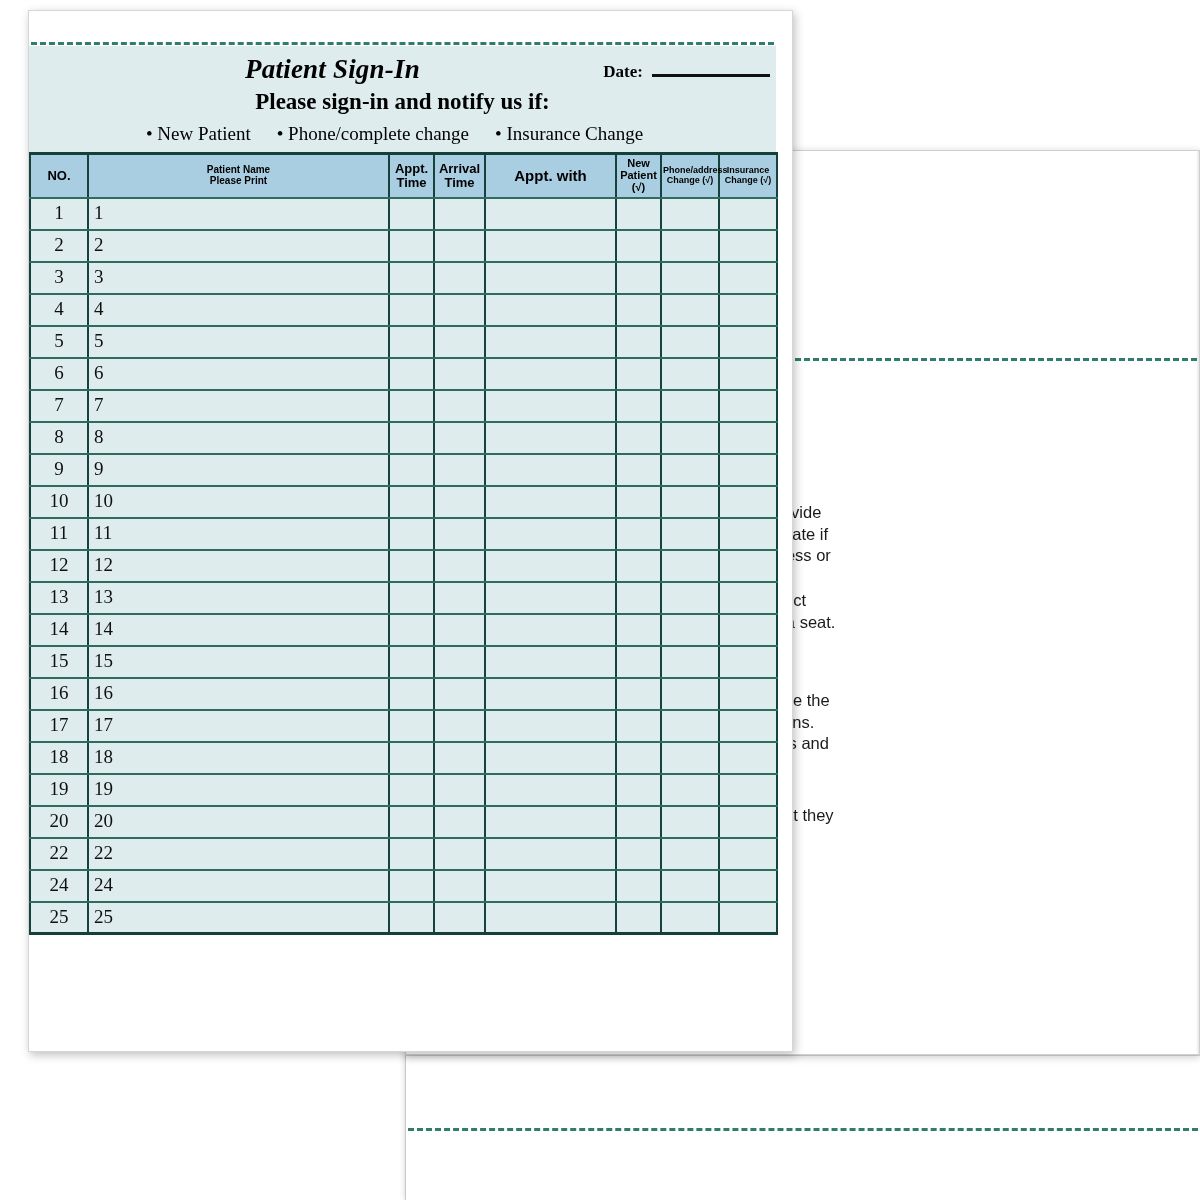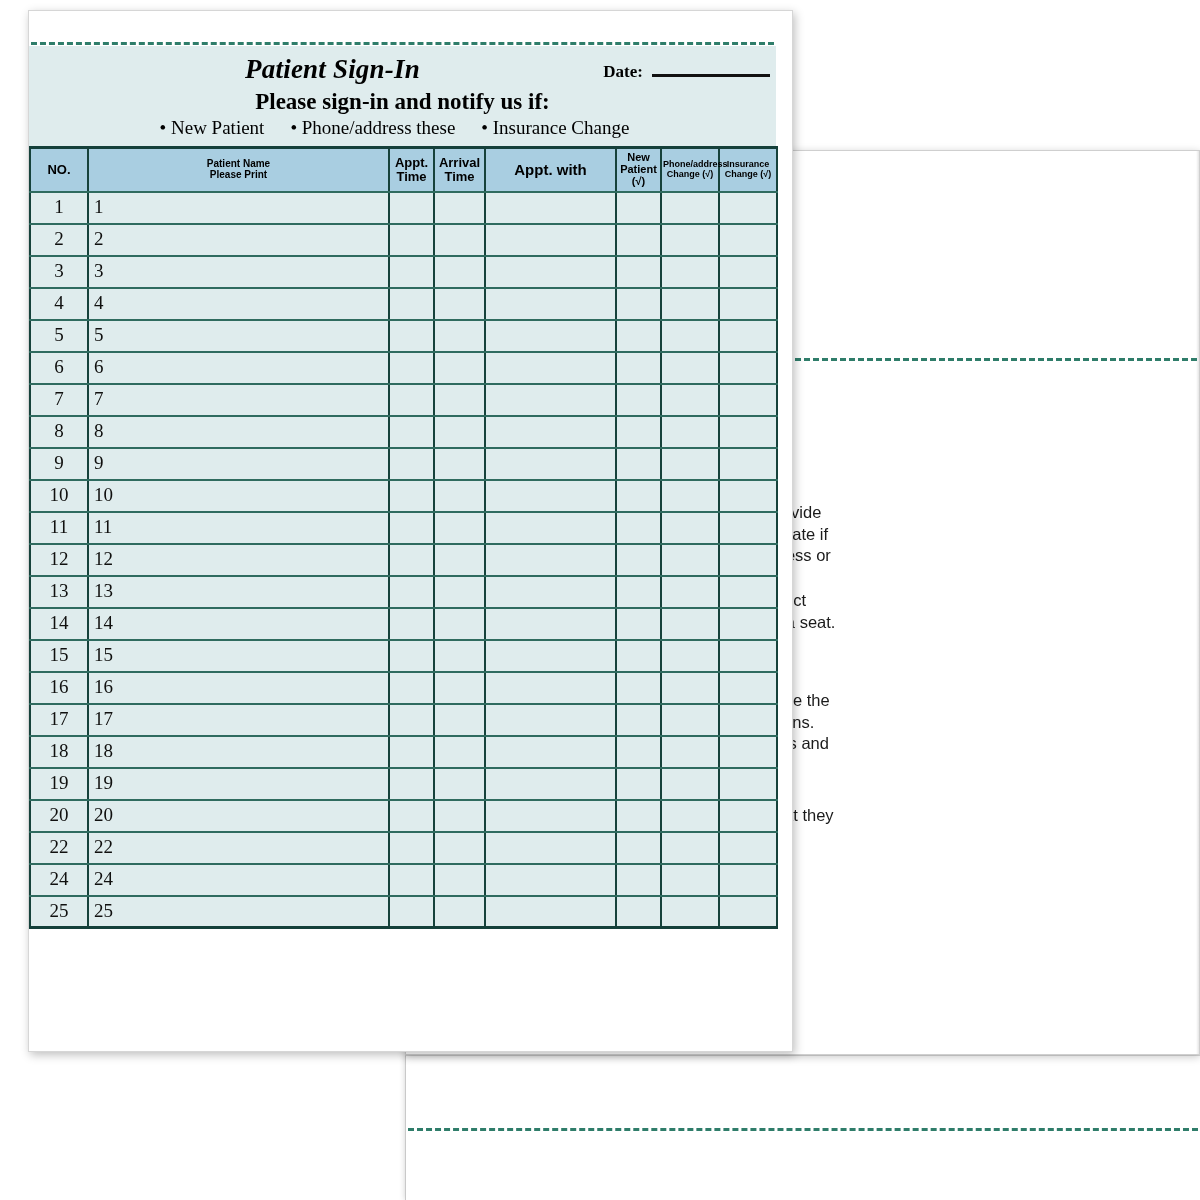--- a/index.html
+++ b/index.html
@@ -64,21 +64,21 @@
     padding-right:140px;
   }
   #date-block {
     position:absolute; right:6px; top:10px;
     font-size:17px; display:flex; align-items:baseline; gap:8px;
   }
   #date-label { font-weight:600; }
   #date-rule { display:inline-block; width:118px; border-bottom:3px solid #111; height:1px; margin-left:1px; }
 
   #subtitle {
-    font-size:23px; font-weight:bold; margin:1px 0 2px 0; color:#000;
+    font-size:23px; font-weight:bold; margin:1px 0 8px 0; color:#000;
   }
   #bullets {
     font-size:19px; margin:0 16px 5px 0; color:#000;
     display:flex; justify-content:center; gap:26px;
   }
   #bullets span.bullet-item::before { content:"\2022\00a0"; }
 
   
   table#signin-table {
     border-collapse:collapse;
@@ -201,21 +201,21 @@
     <div id="title-row">
       <div id="page-title">Patient Sign-In</div>
       <div id="date-block">
         <span id="date-label">Date:</span>
         <span id="date-rule"></span>
       </div>
     </div>
     <div id="subtitle">Please sign-in and notify us if:</div>
     <div id="bullets">
       <span class="bullet-item">New Patient</span>
-      <span class="bullet-item">Phone/address these</span>
+      <span class="bullet-item">Phone/complete change</span>
       <span class="bullet-item">Insurance Change</span>
     </div>
   </div>
 
   <table id="signin-table">
     <colgroup>
       <col style="width:58px">
       <col style="width:301px">
       <col style="width:45px">
       <col style="width:51px">

